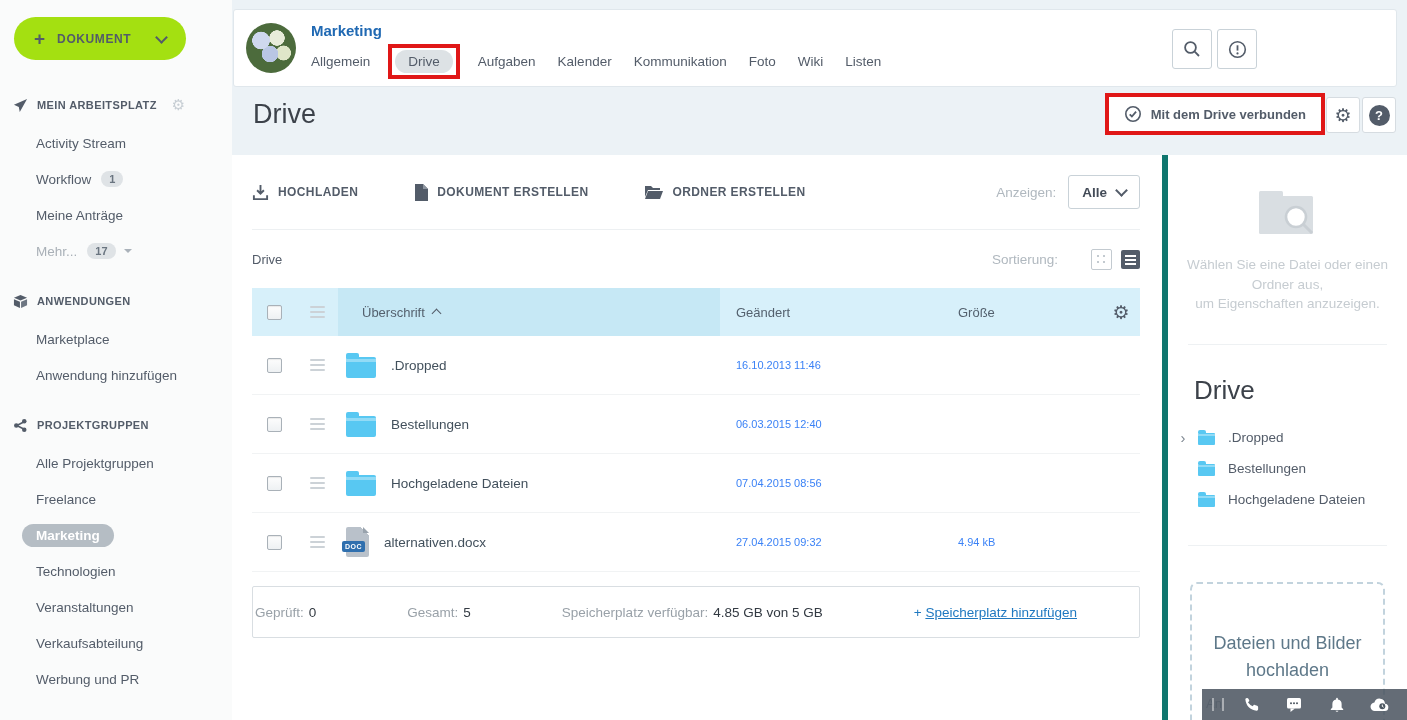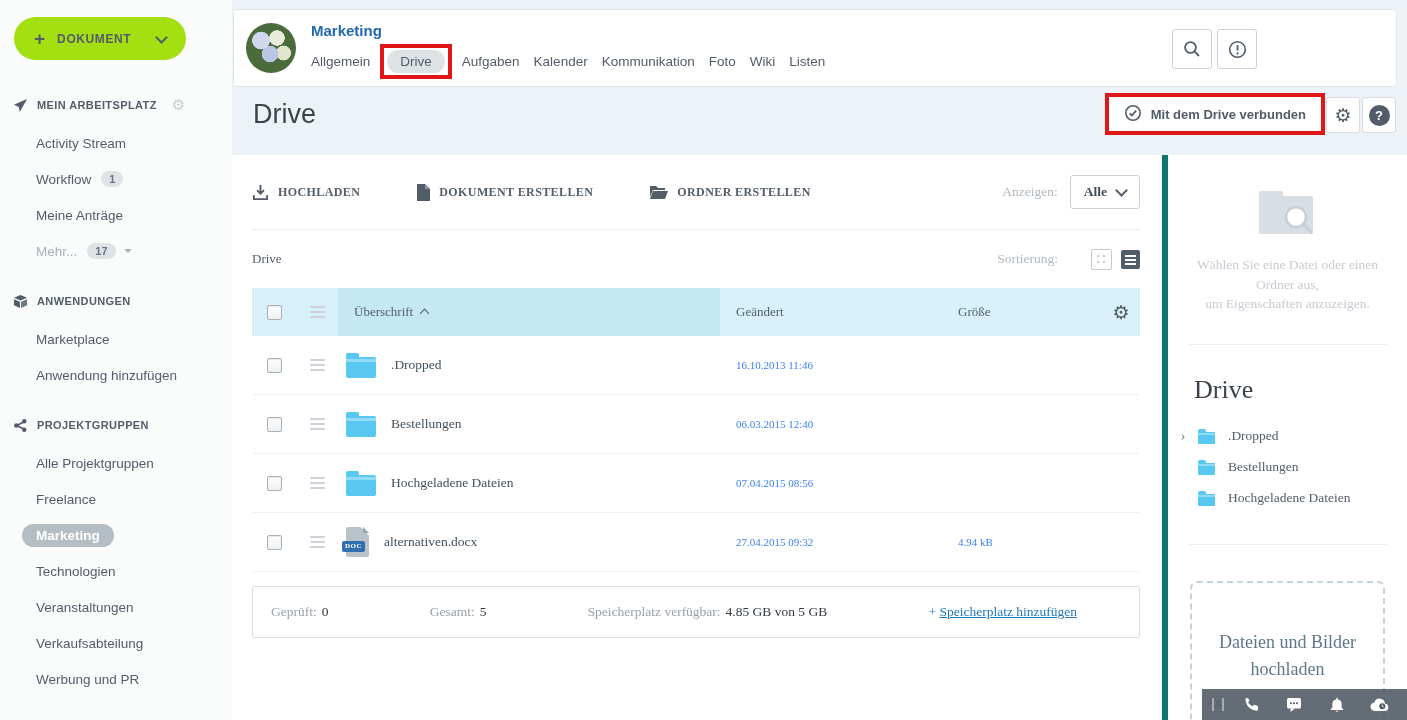--- a/index.html
+++ b/index.html
@@ -37,48 +37,48 @@
   .group-card{position:absolute;left:233px;top:9px;right:10px;height:76px;background:#fff;
     border:1px solid #e0e7ec;border-radius:3px;}
   .avatar{position:absolute;left:12px;top:13px;width:50px;height:50px;border-radius:50%;
     background:
       radial-gradient(circle at 30% 35%, #cfd8ee 0 18%, transparent 19%),
       radial-gradient(circle at 62% 30%, #e8ecda 0 16%, transparent 17%),
       radial-gradient(circle at 48% 62%, #b9c6e4 0 20%, transparent 21%),
       radial-gradient(circle at 75% 60%, #dfe6c9 0 15%, transparent 16%),
       radial-gradient(circle at 50% 50%, #4c6b3c 0 100%);}
   .group-title{position:absolute;left:77px;top:12px;font-size:15px;font-weight:bold;color:#2069b3;cursor:pointer;}
-  .tabs{position:absolute;left:77px;top:40px;display:flex;align-items:center;gap:14px;
+  .tabs{position:absolute;left:77px;top:40px;display:flex;align-items:center;gap:22px;
     font-size:13.5px;color:#535c69;}
   .tab{cursor:pointer;white-space:nowrap;}
   .tab-pill{background:#dde2e5;border-radius:14px;padding:4px 13px;}
   .redbox-inline{display:inline-flex;border:4px solid #e01717;padding:2px 3px;margin:-6px -4px;}
   .hdr-btn{position:absolute;top:19px;height:38px;background:#fff;border:1px solid #c9d2d8;
     border-radius:3px;display:flex;align-items:center;justify-content:center;cursor:pointer;}
   .btn-search{right:184px;width:38px;}
   .btn-info{right:139px;width:38px;}
   .btn-actions{right:14px;width:117px;gap:10px;font-size:12px;font-weight:bold;
     letter-spacing:.5px;color:#535c69;}
 
   
   .page-head{position:absolute;left:233px;top:85px;right:0;height:70px;}
   .page-title{position:absolute;left:20px;top:14px;font-size:27px;font-weight:300;color:#3c424a;}
   .redbox-abs{position:absolute;right:82px;top:8px;border:4px solid #e01717;}
-  .status-btn{height:34px;background:#fff;display:flex;align-items:flex-end;gap:9px;
+  .status-btn{height:34px;background:#fff;display:flex;align-items:center;gap:9px;
     padding:9px 15px;font-size:13px;font-weight:bold;color:#535c69;cursor:pointer;border:none;font-family:inherit;}
   .sq-btn{position:absolute;top:12px;width:32px;height:34px;background:#fff;
     border:1px solid #d6dce1;border-radius:3px;display:flex;align-items:center;
     justify-content:center;cursor:pointer;}
   .btn-gear{right:47px;font-size:19px;color:#535c69;}
   .btn-help{right:11px;}
   .help-circle{width:21px;height:21px;border-radius:50%;background:#535c69;color:#fff;
     font-size:13px;font-weight:bold;display:flex;align-items:center;justify-content:center;}
 
   
-  .content{position:absolute;left:232px;top:155px;right:0;bottom:0;background:#fff;display:flex;font-family:Liberation Serif, serif;}
+  .content{position:absolute;left:232px;top:155px;right:0;bottom:0;background:#fff;display:flex;}
   .list-col{width:930px;flex:none;}
   .toolbar{height:74px;margin:0 22px 0 20px;display:flex;align-items:center;
     border-bottom:1px solid #edf0f2;}
   .tool-btn{display:flex;align-items:center;gap:9px;font-size:12px;font-weight:bold;
     letter-spacing:.4px;color:#535c69;cursor:pointer;margin-right:56px;white-space:nowrap;}
   .show-group{margin-left:auto;display:flex;align-items:center;gap:12px;}
   .dim-label{color:#b0b8bf;font-size:13.5px;}
   .select-btn{border:1px solid #c9d2d8;border-radius:3px;background:#fff;height:34px;
     display:flex;align-items:center;gap:10px;padding:0 13px;font-size:13.5px;font-weight:bold;
     color:#434b57;cursor:pointer;font-family:inherit;}
@@ -93,21 +93,21 @@
      radial-gradient(circle,#c3cad0 1.2px,transparent 1.4px) 9px 3px/6px 6px no-repeat,
      radial-gradient(circle,#c3cad0 1.2px,transparent 1.4px) 3px 9px/6px 6px no-repeat,
      radial-gradient(circle,#c3cad0 1.2px,transparent 1.4px) 9px 9px/6px 6px no-repeat;}
   .vt-list{background:#535c69;}
   .vt-list::before{content:"";position:absolute;left:4px;right:4px;top:5px;height:2px;
     background:#fff;box-shadow:0 4px 0 #fff,0 8px 0 #fff;}
 
   .grid-row{display:grid;grid-template-columns:44px 42px 382px 222px 160px 1fr;align-items:center;}
   .thead{margin:0 22px 0 20px;background:#d7f0fa;height:48px;}
   .thead .hcell{font-size:13px;color:#54616e;}
-  .th-title{background:#c6e8f5;height:48px;display:flex;align-items:center;gap:8px;padding-left:16px;}
+  .th-title{background:#c6e8f5;height:48px;display:flex;align-items:center;gap:8px;padding-left:24px;}
   .caret-up{display:inline-block;width:6px;height:6px;border-left:1.6px solid #535c69;
     border-top:1.6px solid #535c69;transform:rotate(45deg);margin-top:3px;}
   .pad-cell{padding-left:16px;}
   .gear-dark{font-size:19px;color:#535c69;text-align:center;cursor:pointer;}
   .rows{margin:0 22px 0 20px;}
   .frow{height:58px;border-bottom:1px solid #f1f3f4;cursor:pointer;}
   .cb{width:13px;height:13px;border:1px solid #a9b1b8;border-radius:2px;cursor:pointer;
     background:linear-gradient(#fdfdfd,#eef1f3);box-shadow:inset 0 1px 1px rgba(0,0,0,.08);
     justify-self:center;}
   .burger{width:15px;height:2px;background:#ccd2d7;border-radius:1px;position:relative;
@@ -128,21 +128,21 @@
   .picon{width:23px;height:30px;border-radius:2px;position:relative;flex:none;
     background:linear-gradient(225deg,#fff 0 6px,#b9c1ca 6px);}
   .picon::before{content:"";position:absolute;right:0;top:0;width:6px;height:6px;
     background:#99a3ad;clip-path:polygon(0 0,0 100%,100% 100%);}
   .fbadge{position:absolute;left:-4px;bottom:5px;color:#fff;font-size:7px;font-weight:bold;
     letter-spacing:.5px;padding:2px 3px;border-radius:2px;line-height:1;}
   .fbadge-pdf{background:#e13d34;}
   .fbadge-doc{background:#2f6fae;}
 
   .lfooter{margin:14px 22px 0 20px;border:1px solid #d9dee2;border-radius:2px;height:50px;
-    display:flex;align-items:center;justify-content:space-between;padding:0 62px 0 18px;
+    display:flex;align-items:center;justify-content:space-between;padding:0 62px 0 2px;
     font-size:13.5px;}
   .lfooter .lab{color:#99a1a8;} .lfooter .val{color:#333a42;margin-left:5px;}
   .flink{color:#1f78c0;cursor:pointer;} .flink u{text-decoration:underline;}
 
   
   .side-panel{flex:1;border-left:6px solid #0f766e;position:relative;background:#fff;}
   .empty-ico{display:block;margin:32px auto 16px;}
   .empty-txt{font-size:13.5px;color:#c6ccd1;text-align:center;line-height:1.45;}
   .pdiv{border-bottom:1px solid #eef1f3;margin:30px 20px 0;}
   .panel-title{font-size:26px;font-weight:300;color:#3c424a;margin:30px 0 0 26px;}

